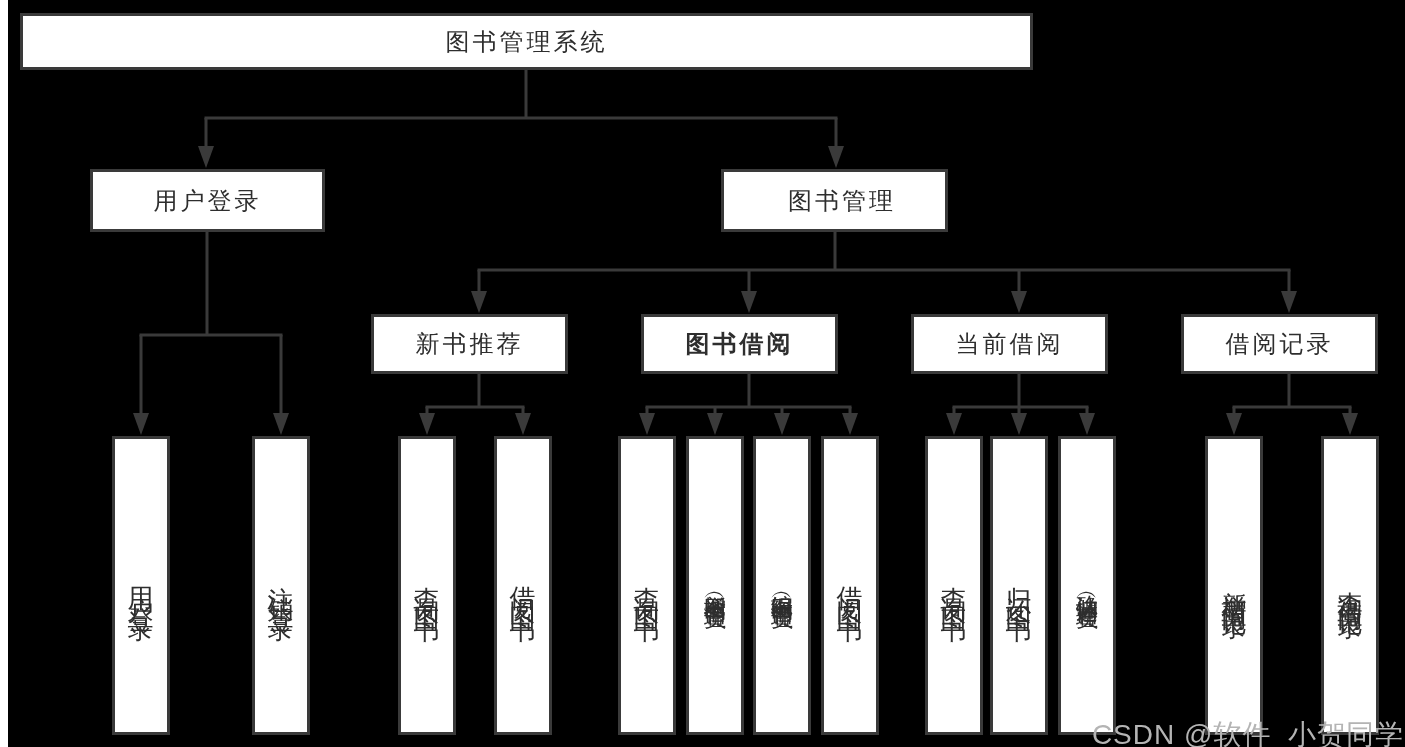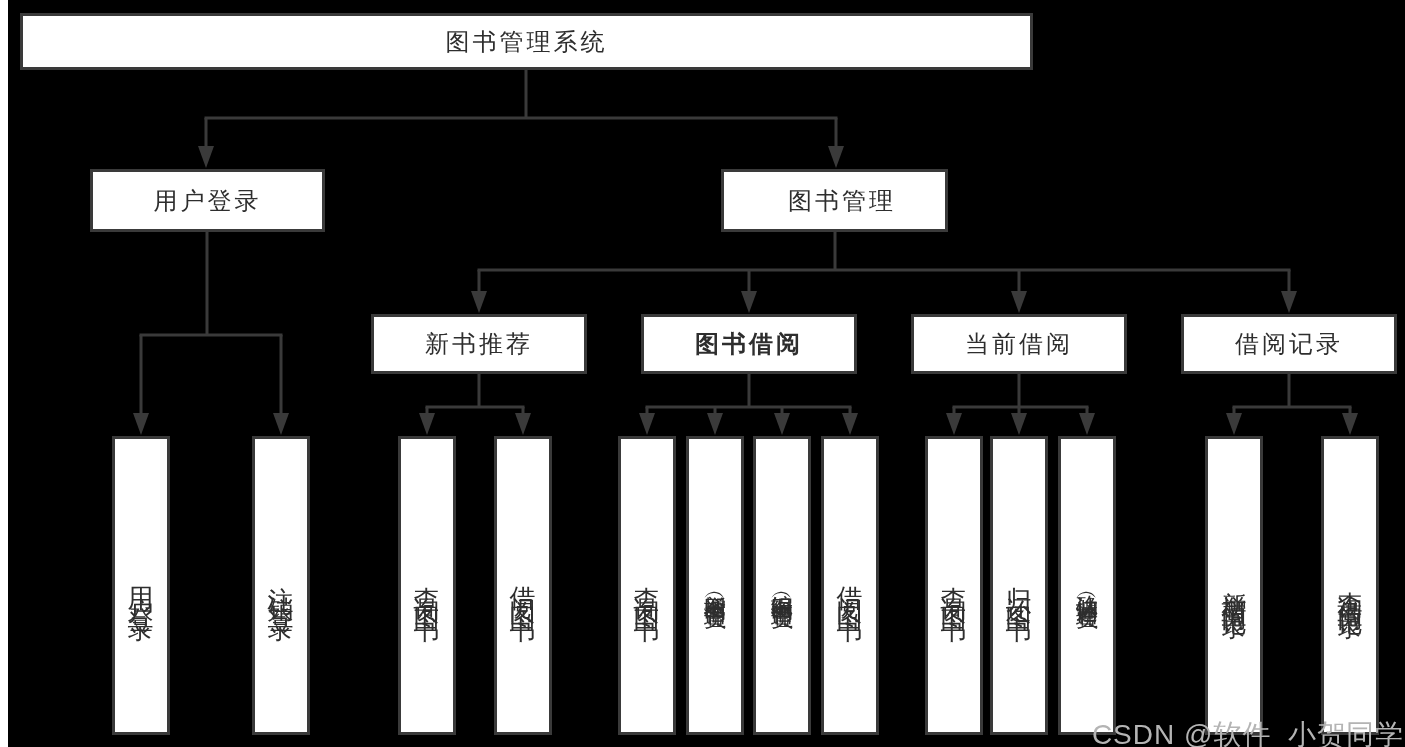--- a/index.html
+++ b/index.html
@@ -26,21 +26,21 @@
     align-items: center;
     justify-content: center;
     text-align: center;
   }
   .node span { display: block; white-space: nowrap; }
 
   .hbox span { font-size: 24px; letter-spacing: 3px; }
   .root  { left: 12px;  top: 13px;  width: 1013px; height: 57px; }
   .l2a   { left: 82px;  top: 169px; width: 235px;  height: 63px; }
   .l2b   { left: 713px; top: 169px; width: 227px;  height: 63px; padding-left: 15px; }
-  .l3    { top: 314px; width: 216px; height: 60px; }
+  .l3    { top: 314px; width: 197px; height: 60px; }
   .l3a   { left: 363px; }
   .l3b   { left: 633px; font-weight: bold; }
   .l3c   { left: 903px; }
   .l3d   { left: 1173px; }
 
   .leaf  { top: 436px; width: 58px; height: 299px; }
   .leaf span {
     writing-mode: vertical-rl;
     font-size: 26px;
     letter-spacing: 10px;

